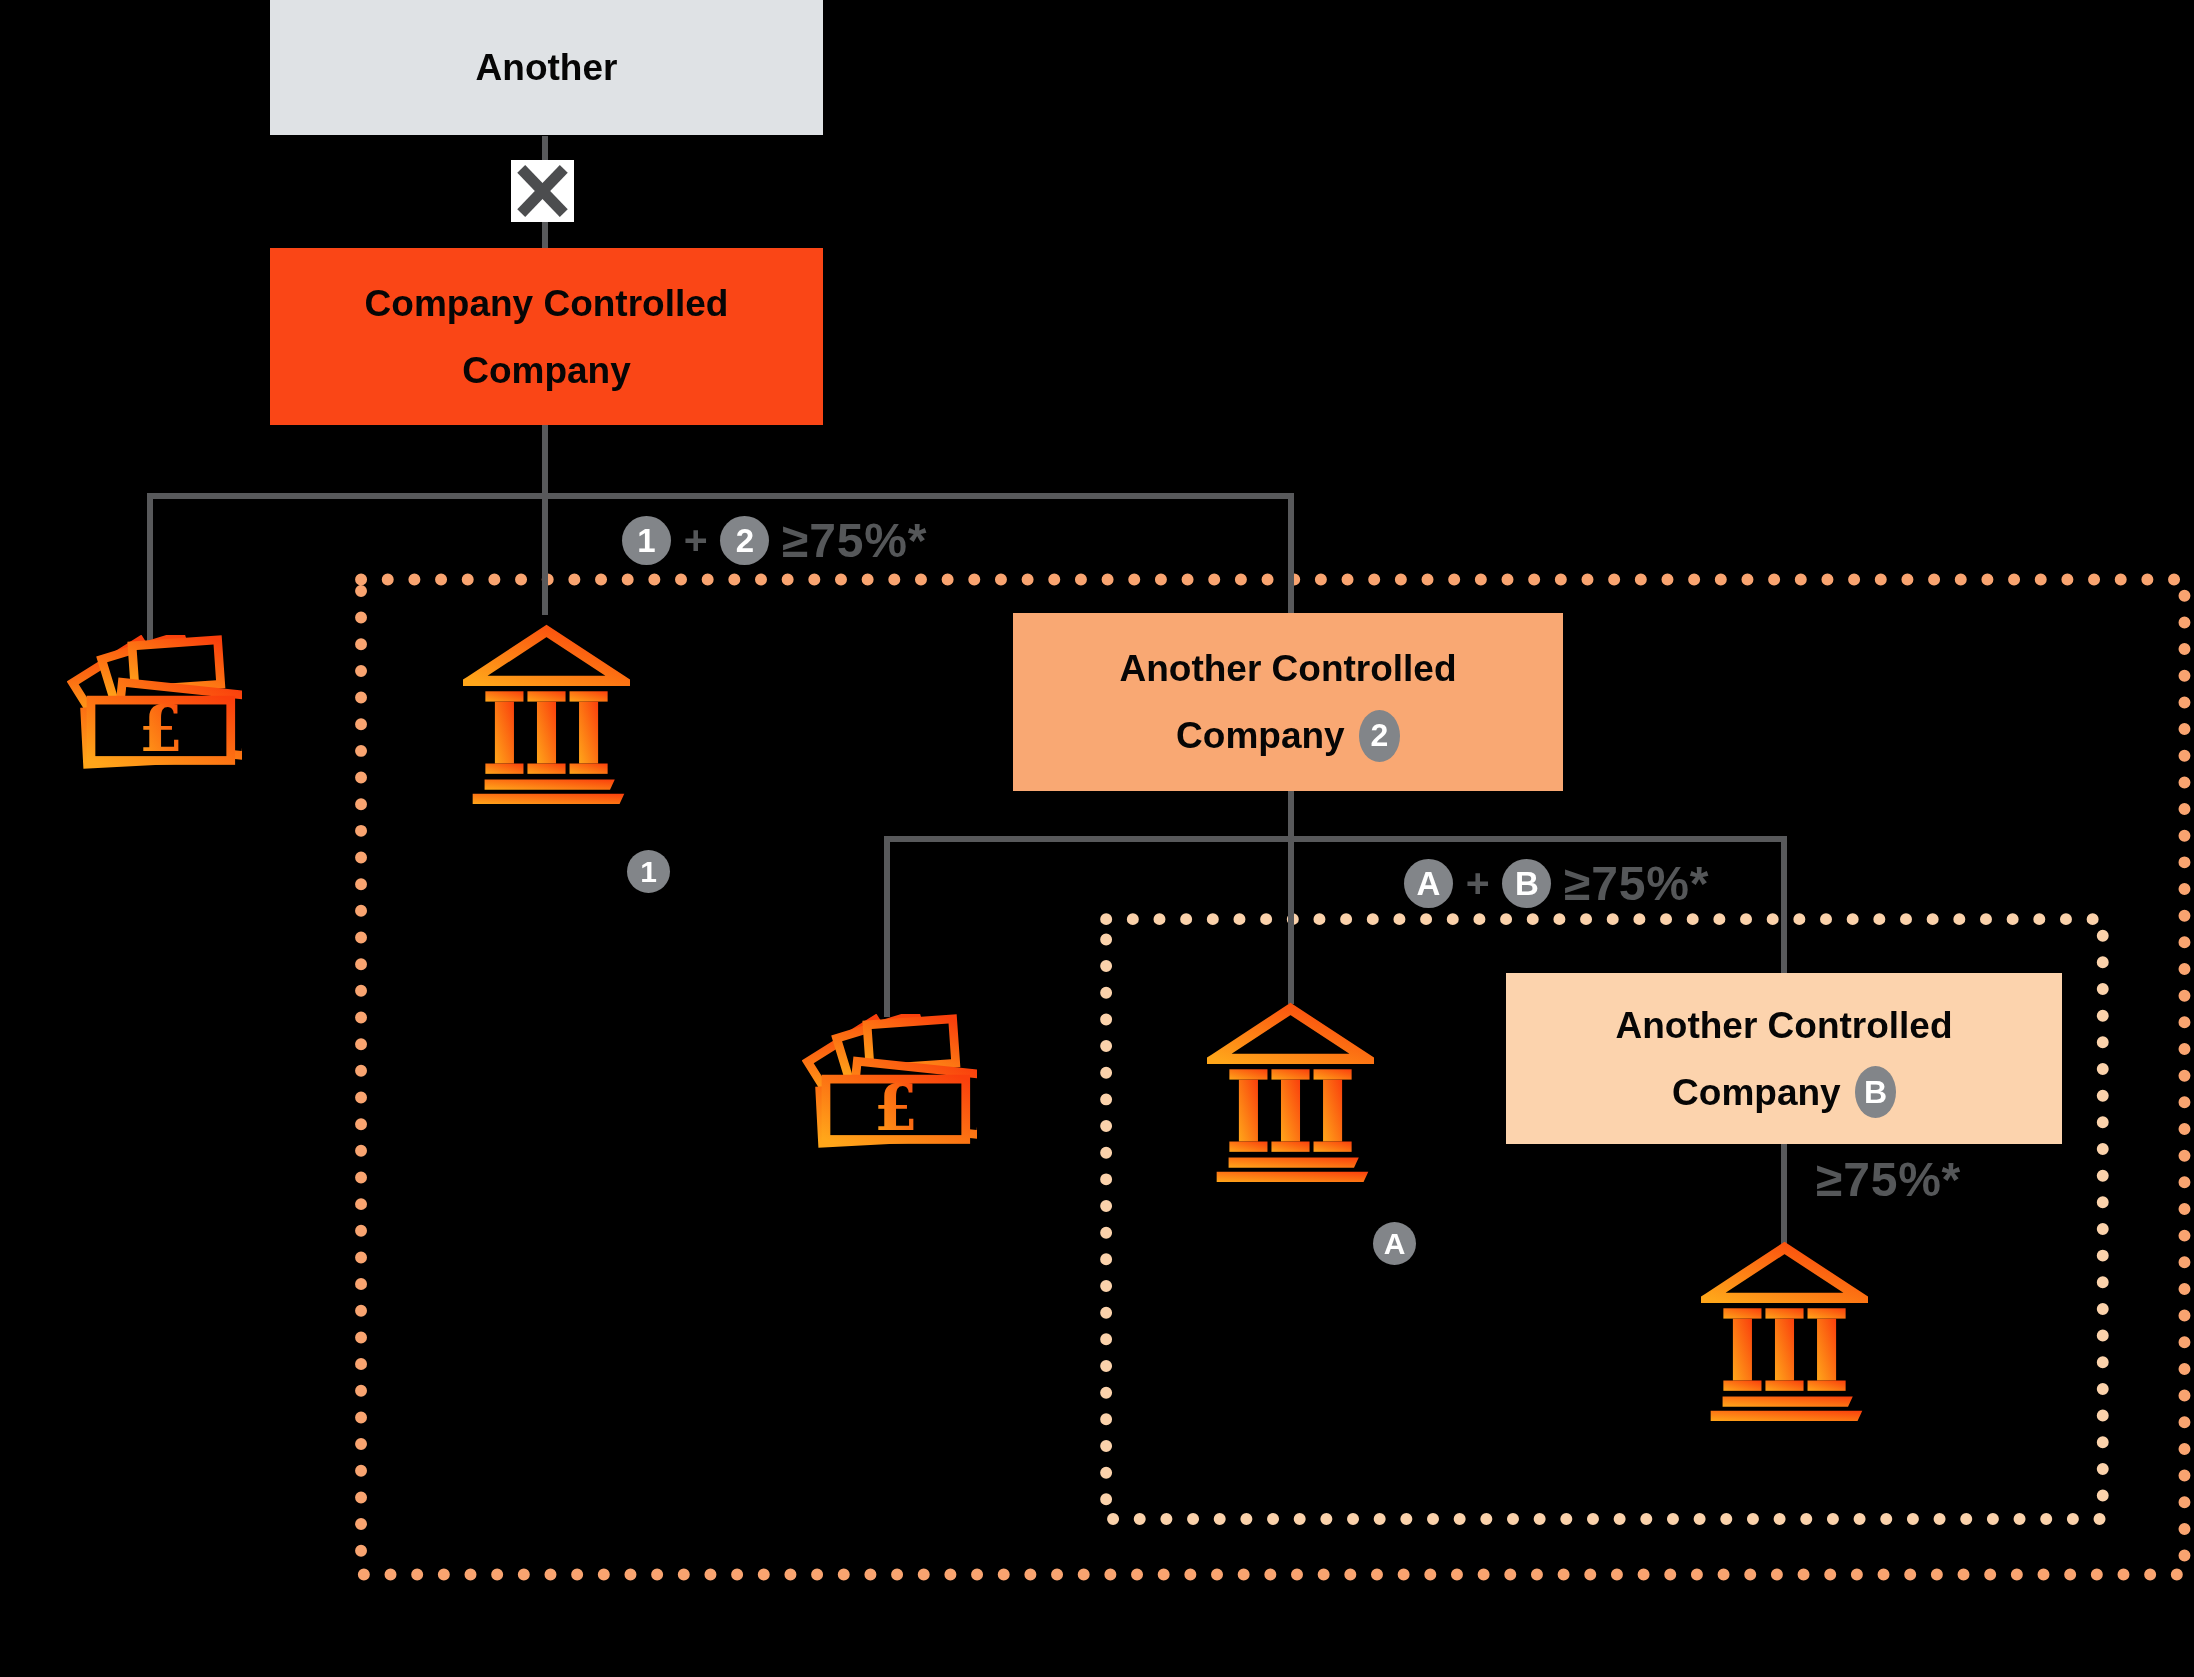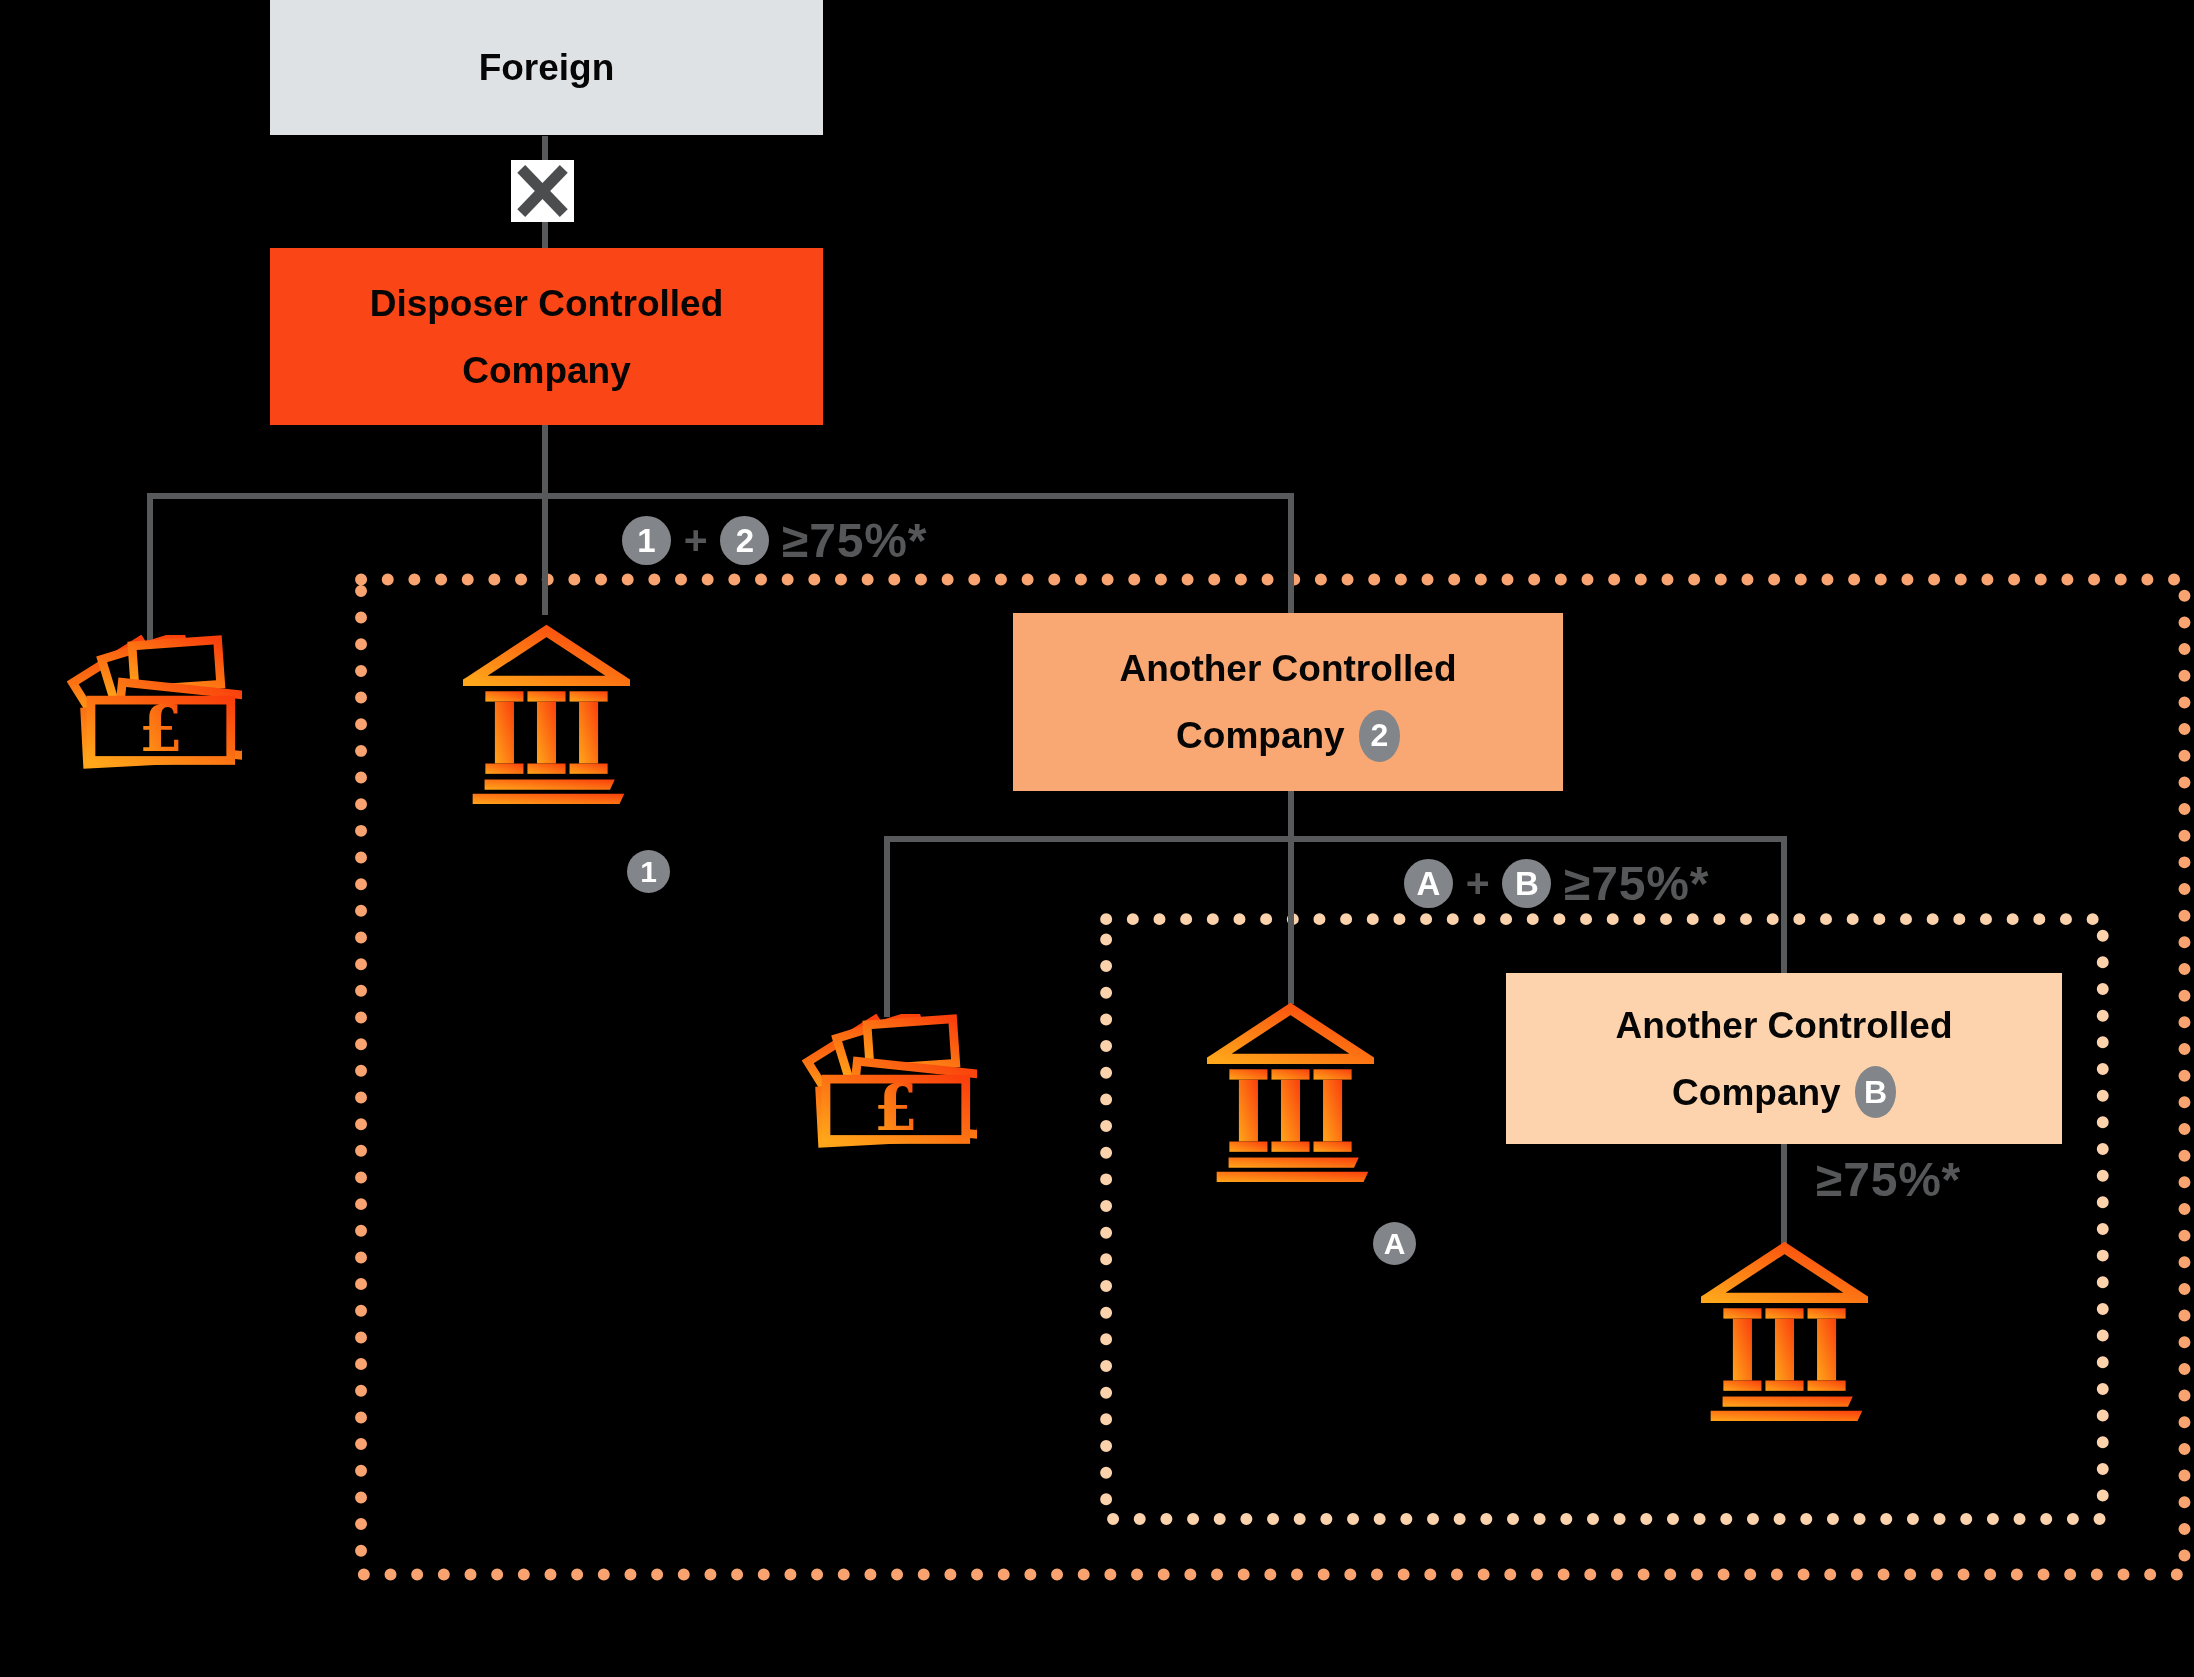--- a/index.html
+++ b/index.html
@@ -75,32 +75,32 @@
   <div class="line" style="left:150px;top:493px;width:1144px;height:6.3px"></div>
   <div class="line" style="left:147px;top:493px;width:6.3px;height:179px"></div>
   <div class="line" style="left:1288px;top:493px;width:6.3px;height:120px"></div>
   <div class="line" style="left:1288px;top:790px;width:6.3px;height:214px"></div>
   <div class="line" style="left:884px;top:836px;width:903px;height:6.3px"></div>
   <div class="line" style="left:884px;top:836px;width:6.3px;height:181px"></div>
   <div class="line" style="left:1781px;top:836px;width:6.3px;height:138px"></div>
   <div class="line" style="left:1781px;top:1144px;width:6.3px;height:100px"></div>
 
   <div class="node" style="left:270px;top:0;width:553px;height:135px;background:#DFE2E5">
-    <span>Foreign</span>
+    <span>Another</span>
   </div>
 
   <div class="x-marker" style="left:511px;top:160px;width:63px;height:62px">
     <svg width="63" height="62" viewBox="0 0 80 78">
       <line x1="13" y1="11" x2="67" y2="67" stroke="#4C4D4F" stroke-width="14"></line>
       <line x1="67" y1="11" x2="13" y2="67" stroke="#4C4D4F" stroke-width="14"></line>
     </svg>
   </div>
 
   <div class="node" style="left:270px;top:248px;width:553px;height:177px;background:#FA4616">
-    <span>Disposer Controlled</span>
+    <span>Company Controlled</span>
     <span>Company</span>
   </div>
 
   <div class="formula" style="left:622px;top:513px">
     <span class="badge formula-b">1</span>
     <span class="plus">+</span>
     <span class="badge formula-b">2</span>
     <span class="threshold">≥75%*</span>
   </div>
 

